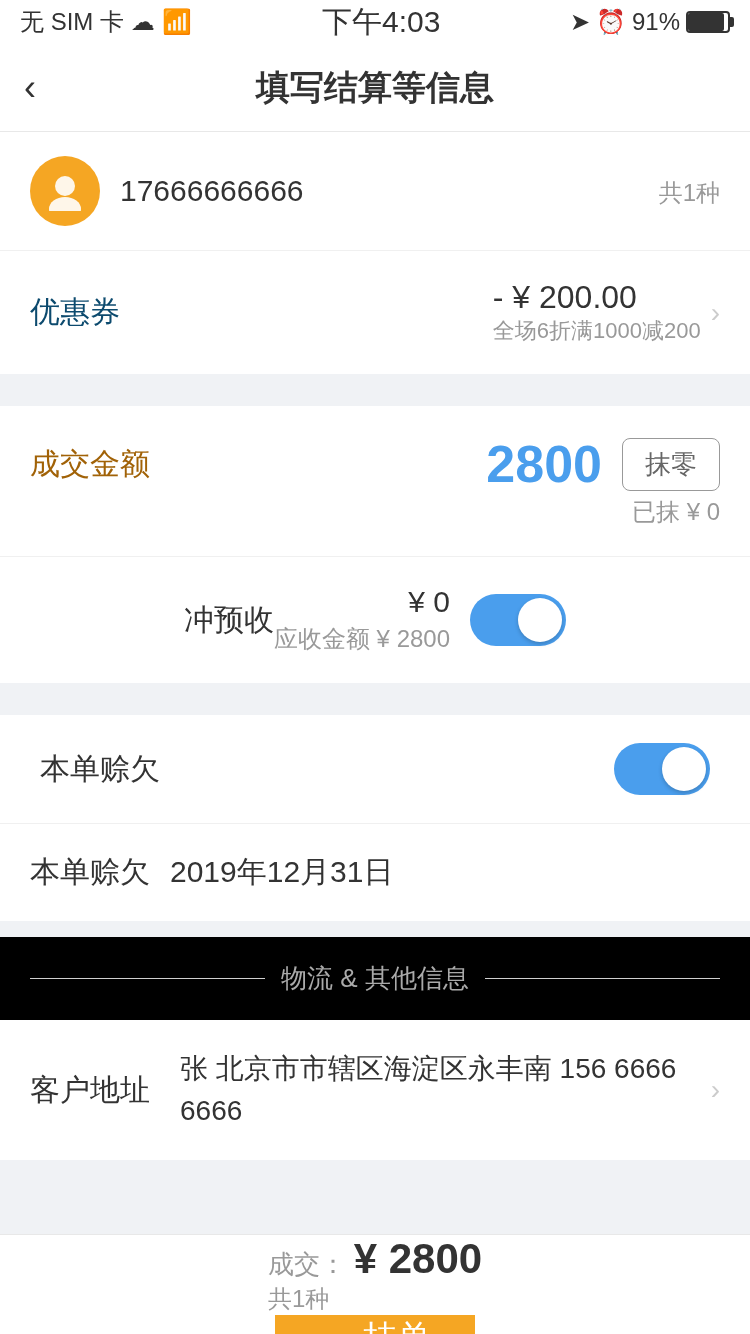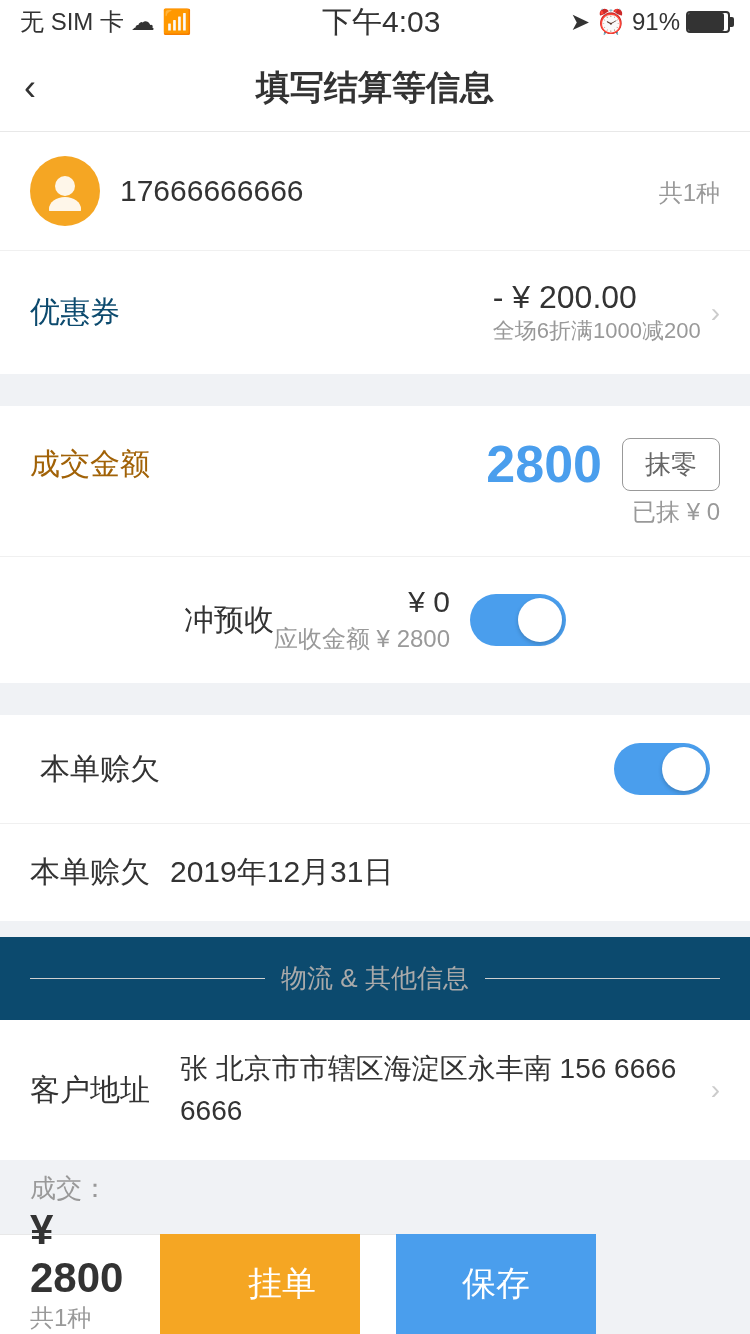--- a/index.html
+++ b/index.html
@@ -298,21 +298,21 @@
       font-size: 30px;
       color: #333;
     }
     .duedate-value {
       font-size: 30px;
       color: #333;
     }
 
     
     .divider-text {
-      background: #0c4a6e;
+      background: #000000;
       padding: 24px 30px;
       text-align: right;
       display: flex;
       align-items: center;
       gap: 16px;
     }
     .divider-line {
       flex: 1;
       height: 1px;
       background: #d0d0d0;
@@ -340,26 +340,27 @@
       font-size: 28px;
       color: #333;
       flex: 1;
       line-height: 1.5;
     }
 
     
     .bottom-bar {
       position: fixed;
       bottom: 0;
-      width: 596px;
+      width: 750px;
       height: 100px;
       background: #fff;
       display: flex;
-      align-items: flex-end;
+      align-items: center;
       border-top: 1px solid #e8e8e8;
+      flex-direction: column;
     }
     .bottom-summary {
       flex: 1;
       padding: 0 30px;
     }
     .bottom-deal {
       font-size: 26px;
       color: #999;
     }
     .bottom-amount {

